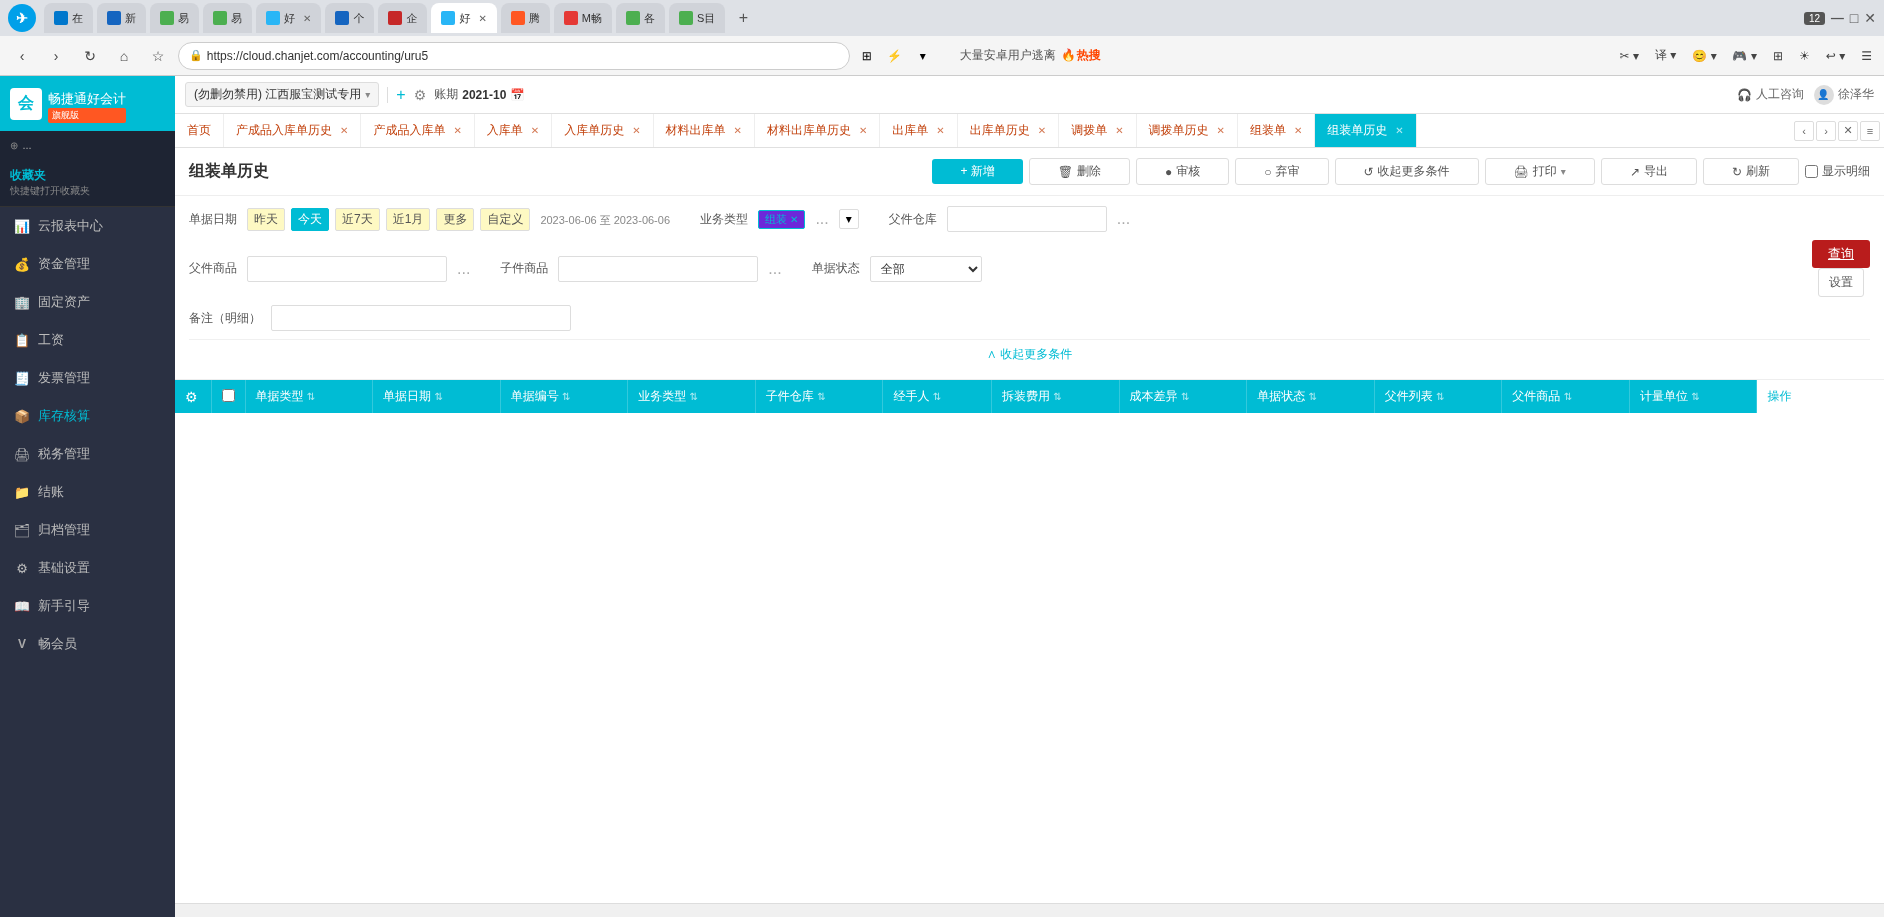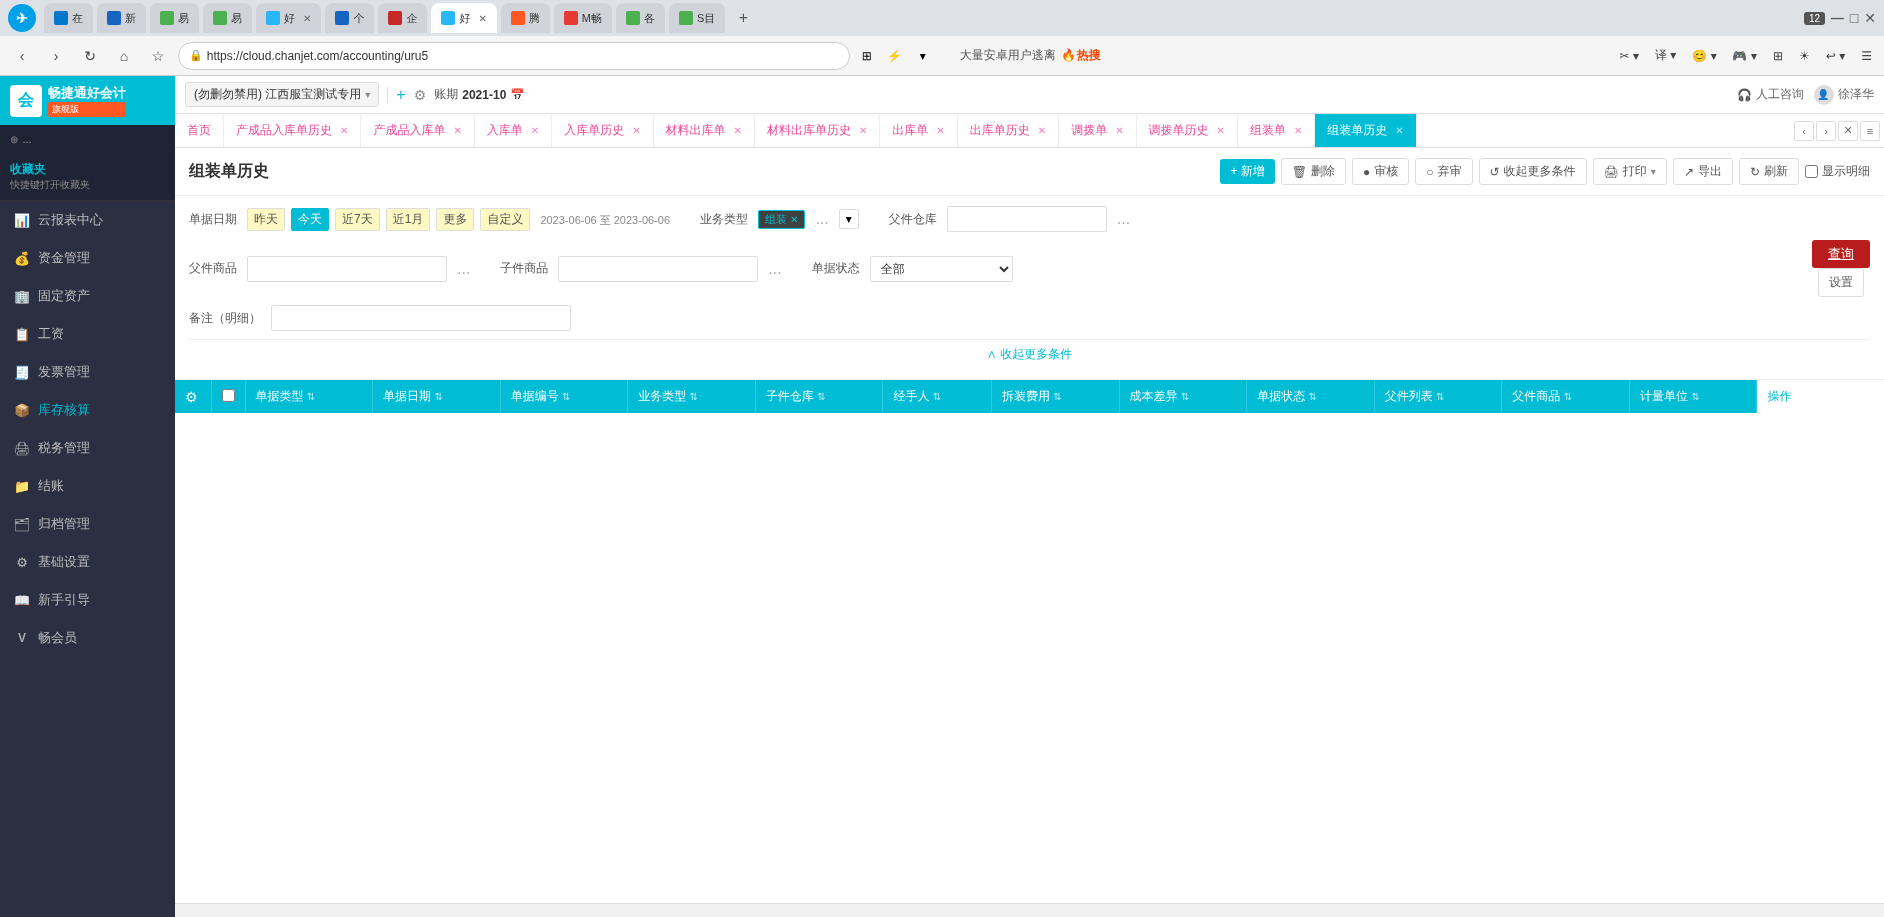--- a/index.html
+++ b/index.html
@@ -21,21 +21,21 @@
     .toolbar-icons { display: flex; align-items: center; gap: 8px; margin-left: auto; }
     .toolbar-icon-btn { display: flex; align-items: center; gap: 2px; cursor: pointer; font-size: 12px; color: #444; padding: 2px 4px; border-radius: 3px; }
 
     
     .app-container { display: flex; flex: 1; background: #f5f5f5; }
 
     
     .sidebar { width: 175px; background: #2a3042; min-height: 841px; display: flex; flex-direction: column; color: #ccc; flex-shrink: 0; }
     .sidebar-logo { background: #00bcd4; padding: 8px 10px; display: flex; align-items: center; gap: 6px; cursor: pointer; }
     .sidebar-logo-icon { width: 32px; height: 32px; background: #fff; border-radius: 4px; display: flex; align-items: center; justify-content: center; }
-    .sidebar-logo-text { color: #fff; font-size: 13px; font-weight: bold; }
+    .sidebar-logo-text { color: #fff; font-size: 13px; font-weight: normal; margin-top: 6px; }
     .sidebar-logo-badge { background: #ff5722; color: #fff; font-size: 9px; padding: 1px 4px; border-radius: 2px; }
     .sidebar-company { background: #1e2433; padding: 8px 10px; display: flex; align-items: center; gap: 4px; font-size: 11px; color: #aaa; }
     .sidebar-favorite { padding: 8px 10px; background: #1e2433; border-bottom: 1px solid #333; }
     .sidebar-favorite-title { color: #00bcd4; font-size: 12px; font-weight: bold; }
     .sidebar-favorite-sub { color: #888; font-size: 10px; }
     .sidebar-nav { flex: 1; overflow-y: auto; }
     .sidebar-item { display: flex; align-items: center; gap: 8px; padding: 10px 14px; cursor: pointer; color: #bbb; font-size: 13px; }
     .sidebar-item.active { color: #00bcd4; }
     .sidebar-item-icon { width: 16px; height: 16px; display: flex; align-items: center; justify-content: center; font-size: 13px; flex-shrink: 0; }
 
@@ -43,49 +43,49 @@
     .main-content { flex: 1; display: flex; flex-direction: column; overflow: hidden; }
 
     
     .app-header { background: #fff; border-bottom: 1px solid #e0e0e0; padding: 6px 10px; display: flex; align-items: center; gap: 8px; flex-wrap: wrap; }
     .company-selector { display: flex; align-items: center; gap: 4px; font-size: 12px; color: #333; background: #f5f5f5; padding: 3px 8px; border-radius: 3px; border: 1px solid #ddd; cursor: pointer; }
     .period-selector { display: flex; align-items: center; gap: 4px; font-size: 12px; color: #333; cursor: pointer; }
     .header-actions { margin-left: auto; display: flex; align-items: center; gap: 10px; font-size: 12px; color: #666; }
 
     
     .nav-tabs { background: #fff; border-bottom: 1px solid #e0e0e0; display: flex; align-items: center; overflow-x: auto; white-space: nowrap; }
-    .nav-tab { display: flex; align-items: center; gap: 4px; padding: 8px 12px; font-size: 12px; color: #ec4899; cursor: pointer; border-right: 1px solid #eee; white-space: nowrap; }
+    .nav-tab { display: flex; align-items: center; gap: 4px; padding: 8px 12px; font-size: 12px; color: #c2410c; cursor: pointer; border-right: 1px solid #eee; white-space: nowrap; }
     .nav-tab.active { background: #00bcd4; color: #fff; }
     .nav-tab .close-x { margin-left: 4px; font-size: 10px; cursor: pointer; opacity: 0.7; }
     .nav-tabs-arrows { display: flex; align-items: center; gap: 2px; padding: 0 4px; margin-left: auto; }
     .nav-tabs-arrow { width: 20px; height: 20px; display: flex; align-items: center; justify-content: center; cursor: pointer; border: 1px solid #ddd; border-radius: 2px; font-size: 11px; color: #666; background: #fff; }
 
     
     .page-content { flex: 1; background: #fff; padding: 0; overflow: auto; }
     .page-header { display: flex; align-items: center; padding: 10px 14px; border-bottom: 1px solid #eee; }
     .page-title { font-size: 16px; font-weight: bold; color: #333; flex: 1; }
     .page-actions { display: flex; align-items: center; gap: 6px; }
-    .btn { display: flex; align-items: center; gap: 4px; padding: 4px 10px; border: none; cursor: pointer; font-size: 12px; border-radius: 3px; }
+    .btn { display: flex; align-items: center; gap: 4px; padding: 4px 28px; border: none; cursor: pointer; font-size: 12px; border-radius: 3px; }
     .btn-default { background: #fff; border: 1px solid #ddd; color: #555; }
     .btn-danger { background: #fff; border: 1px solid #ddd; color: #555; }
     .btn-success { background: #00bcd4; color: #fff; border: none; }
     .btn-green { background: #b91c1c; color: #fff; border: none; text-decoration: underline; }
     .btn-setting { background: #fff; border: 1px solid #ddd; color: #555; }
 
     
     .filter-area { padding: 10px 14px; border-bottom: 1px solid #eee; }
     .filter-row { display: flex; align-items: center; gap: 10px; margin-bottom: 8px; flex-wrap: wrap; }
     .filter-label { font-size: 12px; color: #555; white-space: nowrap; }
     .filter-dates { display: flex; align-items: center; gap: 6px; }
     .date-btn { padding: 2px 6px; border: 1px solid #ddd; background: #fef9c3; cursor: pointer; font-size: 12px; color: #555; border-radius: 2px; }
     .date-btn.active { background: #00bcd4; color: #fff; border-color: #00bcd4; }
     .filter-date-range { font-size: 11px; color: #888; margin-top: 2px; }
     .filter-input { height: 26px; border: 1px solid #ddd; border-radius: 2px; padding: 0 6px; font-size: 12px; color: #333; min-width: 120px; }
     .filter-select { height: 26px; border: 1px solid #ddd; border-radius: 2px; padding: 0 6px; font-size: 12px; color: #333; background: #fff; }
-    .tag { display: inline-flex; align-items: center; gap: 3px; background: #404040; border: 1px solid #00bcd4; color: #00bcd4; padding: 1px 6px; border-radius: 2px; font-size: 11px; }
+    .tag { display: inline-flex; align-items: center; gap: 3px; background: #6d28d9; border: 1px solid #00bcd4; color: #00bcd4; padding: 1px 6px; border-radius: 2px; font-size: 11px; }
     .tag .tag-close { cursor: pointer; font-size: 10px; }
     .filter-ellipsis { color: #aaa; font-size: 16px; cursor: pointer; }
     .collapse-bar { text-align: center; padding: 6px; cursor: pointer; color: #00bcd4; font-size: 12px; border-top: 1px solid #f0f0f0; }
 
     
     .table-container { padding: 0 0 0 0; }
     .data-table { width: 100%; border-collapse: collapse; font-size: 12px; }
     .data-table thead tr { background: #00bcd4; color: #fff; }
     .data-table thead th { padding: 8px 10px; text-align: left; font-weight: normal; white-space: nowrap; border-right: 1px solid rgba(255,255,255,0.2); cursor: pointer; }
     .data-table thead th:first-child { width: 36px; }
@@ -443,21 +443,21 @@
             <span class="filter-label">父件商品</span>
             <input type="text" class="filter-input" style="width: 200px;">
             <span class="filter-ellipsis">...</span>
 
             <span class="filter-label" style="margin-left:20px;">子件商品</span>
             <input type="text" class="filter-input" style="width: 200px;">
             <span class="filter-ellipsis">...</span>
 
             <span class="filter-label" style="margin-left:20px;">单据状态</span>
             <div style="position:relative;display:flex;align-items:center;">
-              <select class="filter-select" style="width:143px;">
+              <select class="filter-select" style="width:112px;">
                 <option value="">全部</option>
                 <option value="draft">草稿</option>
                 <option value="audited">已审核</option>
               </select>
             </div>
             <div style="margin-left:auto;">
               <button class="btn btn-green" style="padding:5px 16px;font-size:13px;">查询</button>
               <button class="btn btn-setting" style="margin-left:6px;padding:5px 10px;">设置</button>
             </div>
           </div>

